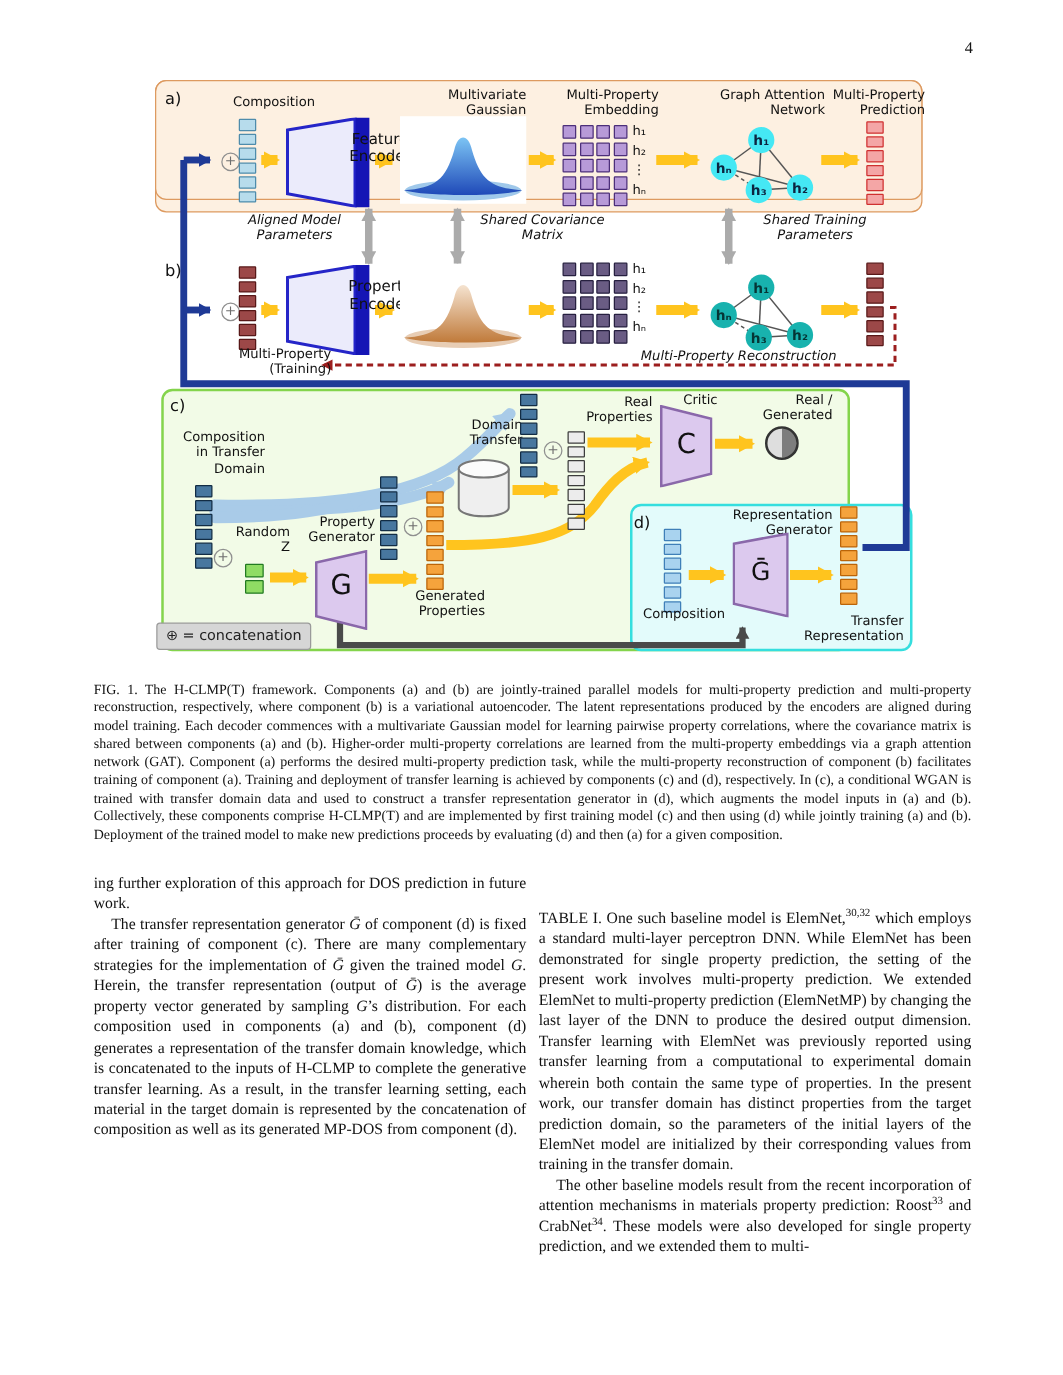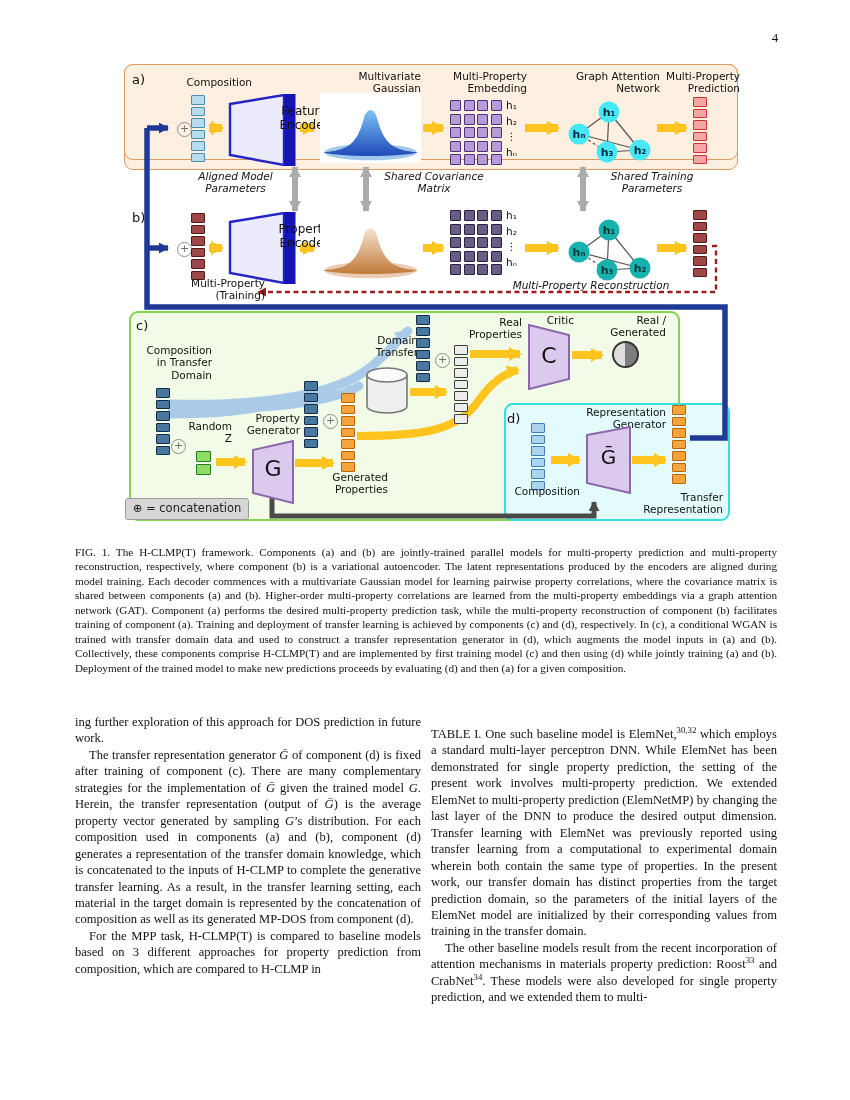--- a/index.html
+++ b/index.html
@@ -449,22 +449,21 @@
         <i class="cell"></i>
         <i class="cell"></i>
         <i class="cell"></i>
       </div>
     <div class="ft layer2" style="left:495px;top:427px;width:104px;">Transfer
 Representation</div>
   </div>
 
   <div class="caption">FIG. 1.   The H-CLMP(T) framework.  Components (a) and (b) are jointly-trained parallel models for multi-property prediction and multi-property reconstruction, respectively, where component (b) is a variational autoencoder.  The latent representations produced by the encoders are aligned during model training.  Each decoder commences with a multivariate Gaussian model for learning pairwise property correlations, where the covariance matrix is shared between components (a) and (b).  Higher-order multi-property correlations are learned from the multi-property embeddings via a graph attention network (GAT). Component (a) performs the desired multi-property prediction task, while the multi-property reconstruction of component (b) facilitates training of component (a).  Training and deployment of transfer learning is achieved by components (c) and (d), respectively.  In (c), a conditional WGAN is trained with transfer domain data and used to construct a transfer representation generator in (d), which augments the model inputs in (a) and (b). Collectively, these components comprise H-CLMP(T) and are implemented by first training model (c) and then using (d) while jointly training (a) and (b).  Deployment of the trained model to make new predictions proceeds by evaluating (d) and then (a) for a given composition.</div>
 
-  <div class="col" style="left:75px;top:714px;">
+  <div class="col" style="left:75px;top:698px;">
     <p class="bp"><span>ing further exploration of this approach for DOS prediction in future work.</span></p>
     <p class="bp indent"><span>The transfer representation generator </span><span class="itx">Ḡ</span><span> of component (d) is fixed after training of component (c). There are many complementary strategies for the implementation of </span><span class="itx">Ḡ</span><span> given the trained model </span><span class="itx">G</span><span>. Herein, the transfer representation (output of </span><span class="itx">Ḡ</span><span>) is the average property vector generated by sampling </span><span class="itx">G</span><span>’s distribution. For each composition used in components (a) and (b), component (d) generates a representation of the transfer domain knowledge, which is concatenated to the inputs of H-CLMP to complete the generative transfer learning. As a result, in the transfer learning setting, each material in the target domain is represented by the concatenation of composition as well as its generated MP-DOS from component (d).</span></p>
-    <p class="bp indent"><span>For the MPP task, H-CLMP(T) is compared to baseline models based on 3 different approaches for property prediction from composition, which are compared to H-CLMP in</span></p>
   </div>
   <div class="col" style="left:431px;top:714px;margin-top:12px;">
     <p class="bp"><span>TABLE I. One such baseline model is ElemNet,</span><span class="sup">30,32</span><span> which employs a standard multi-layer perceptron DNN. While ElemNet has been demonstrated for single property prediction, the setting of the present work involves multi-property prediction. We extended ElemNet to multi-property prediction (ElemNetMP) by changing the last layer of the DNN to produce the desired output dimension. Transfer learning with ElemNet was previously reported using transfer learning from a computational to experimental domain wherein both contain the same type of properties. In the present work, our transfer domain has distinct properties from the target prediction domain, so the parameters of the initial layers of the ElemNet model are initialized by their corresponding values from training in the transfer domain.</span></p>
     <p class="bp indent"><span>The other baseline models result from the recent incorporation of attention mechanisms in materials property prediction: Roost</span><span class="sup">33</span><span> and CrabNet</span><span class="sup">34</span><span>. These models were also developed for single property prediction, and we extended them to multi-</span></p>
   </div>
 </div>
 
 </body></html>

